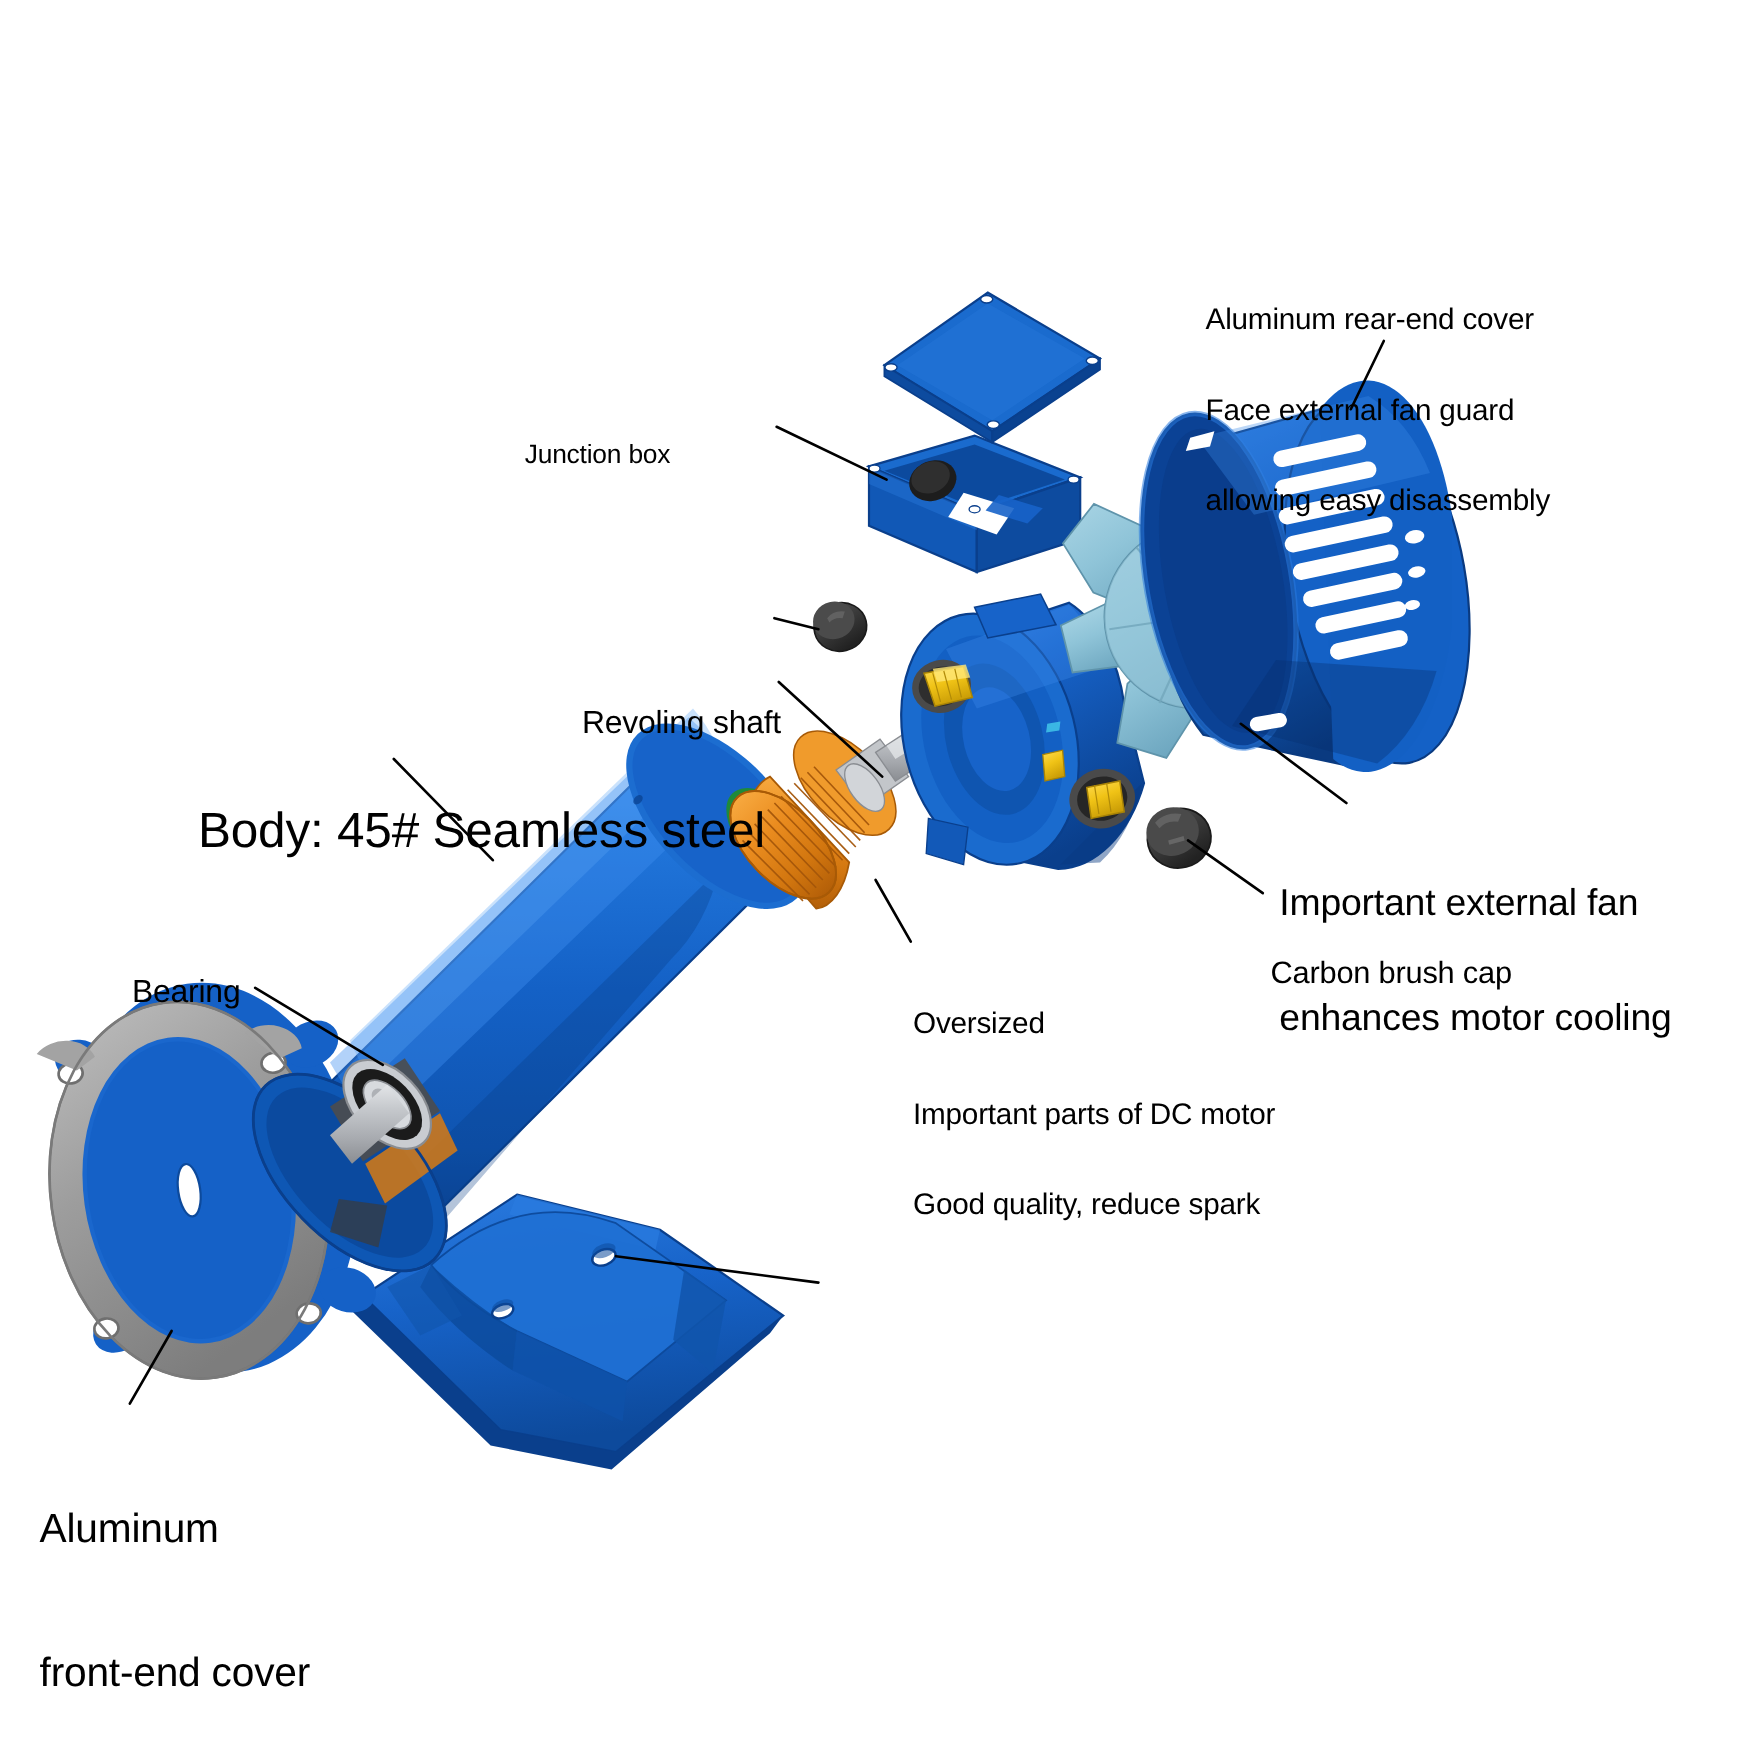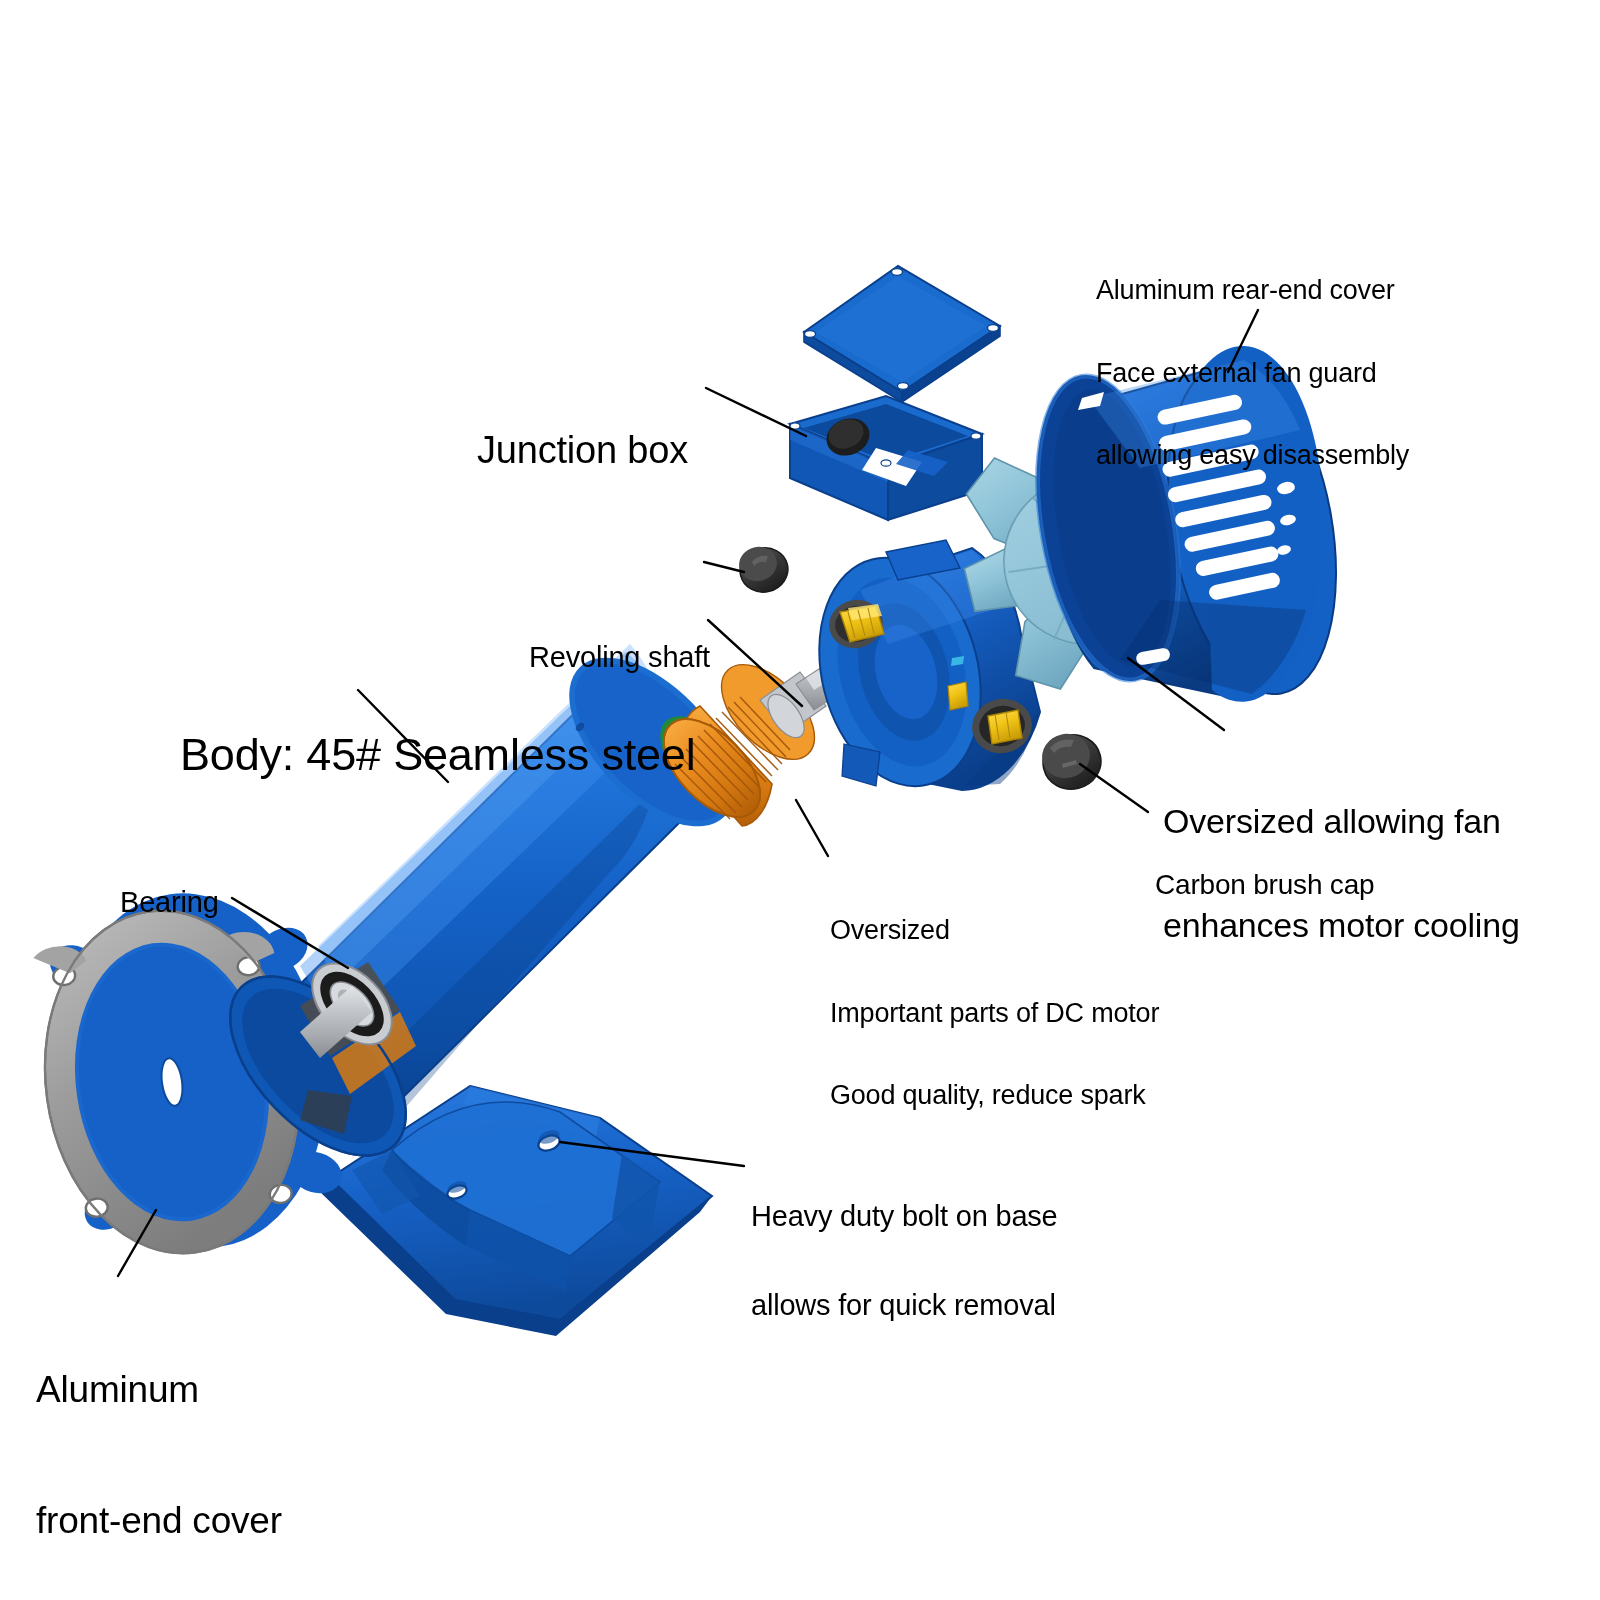--- a/index.html
+++ b/index.html
@@ -433,21 +433,21 @@
       <line x1="118" y1="1276" x2="156" y2="1210"></line>
     </g>
   </svg>
 
   <div class="callout" style="left:1096px; top:222px; font-size:27px;">
     <span class="ln">Aluminum rear-end cover</span>
     <span class="ln">Face external fan guard</span>
     <span class="ln">allowing easy disassembly</span>
   </div>
 
-  <div class="callout" style="left:477px; top:353px; font-size:38px;">
+  <div class="callout" style="left:477px; top:353px; font-size:24px;">
     <span class="ln">Junction box</span>
   </div>
 
 
   <div class="callout" style="left:529px; top:584px; font-size:29px;">
     <span class="ln">Revoling shaft</span>
   </div>
 
   <div class="callout" style="left:138px; top:640px; font-size:45px;margin-left:42px;">
     <span class="ln">Body: 45# Seamless steel</span>
@@ -457,31 +457,27 @@
     <span class="ln">Bearing</span>
   </div>
 
   <div class="callout" style="left:830px; top:862px; font-size:27px;">
     <span class="ln">Oversized</span>
     <span class="ln">Important parts of DC motor</span>
     <span class="ln">Good quality, reduce spark</span>
   </div>
 
   <div class="callout" style="left:1163px; top:735px; font-size:34px;">
-    <span class="ln">Oversized allowing fan</span>
+    <span class="ln">Important external fan</span>
     <span class="ln">enhances motor cooling</span>
   </div>
 
   <div class="callout" style="left:1155px; top:814px; font-size:28px;">
     <span class="ln">Carbon brush cap</span>
   </div>
 
-  <div class="callout" style="left:751px; top:1143px; font-size:29px;">
-    <span class="ln">Heavy duty bolt on base</span>
-    <span class="ln">allows for quick removal</span>
-  </div>
 
   <div class="callout" style="left:36px; top:1281px; font-size:37px; line-height:1.18;">
     <span class="ln">Aluminum</span>
     <span class="ln">front-end cover</span>
   </div>
 
 </div>
 
 </body></html>

